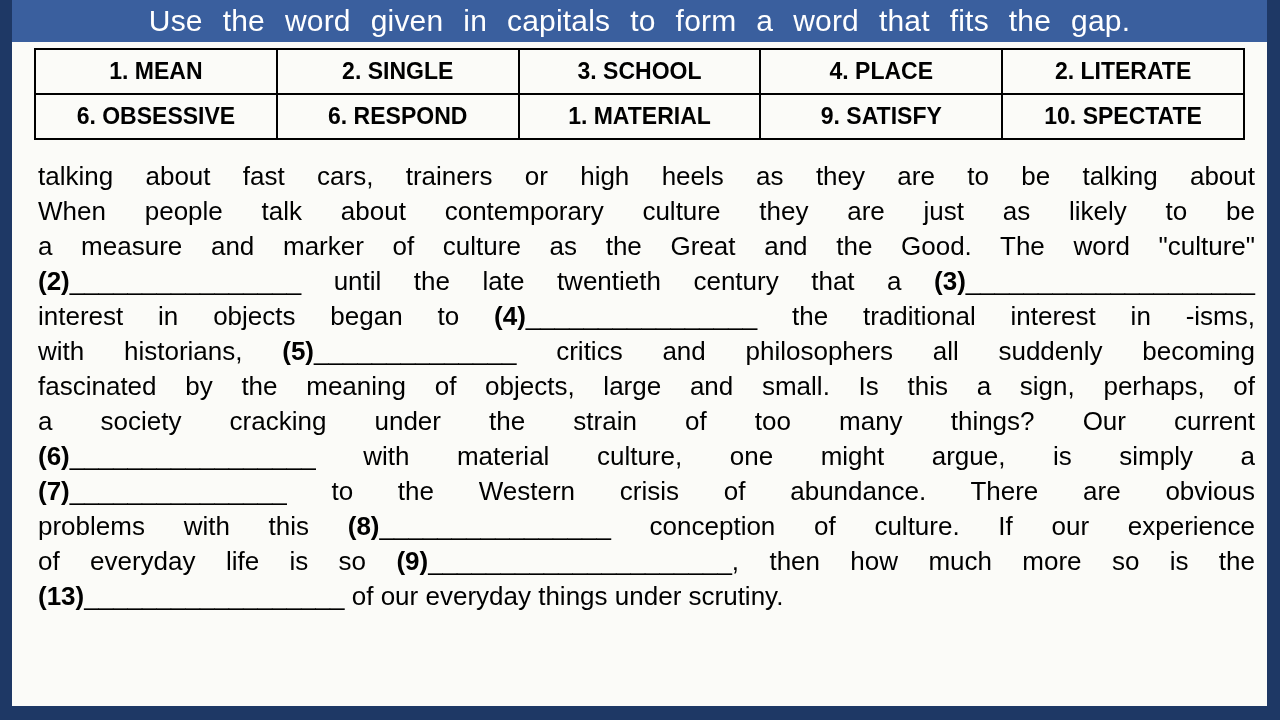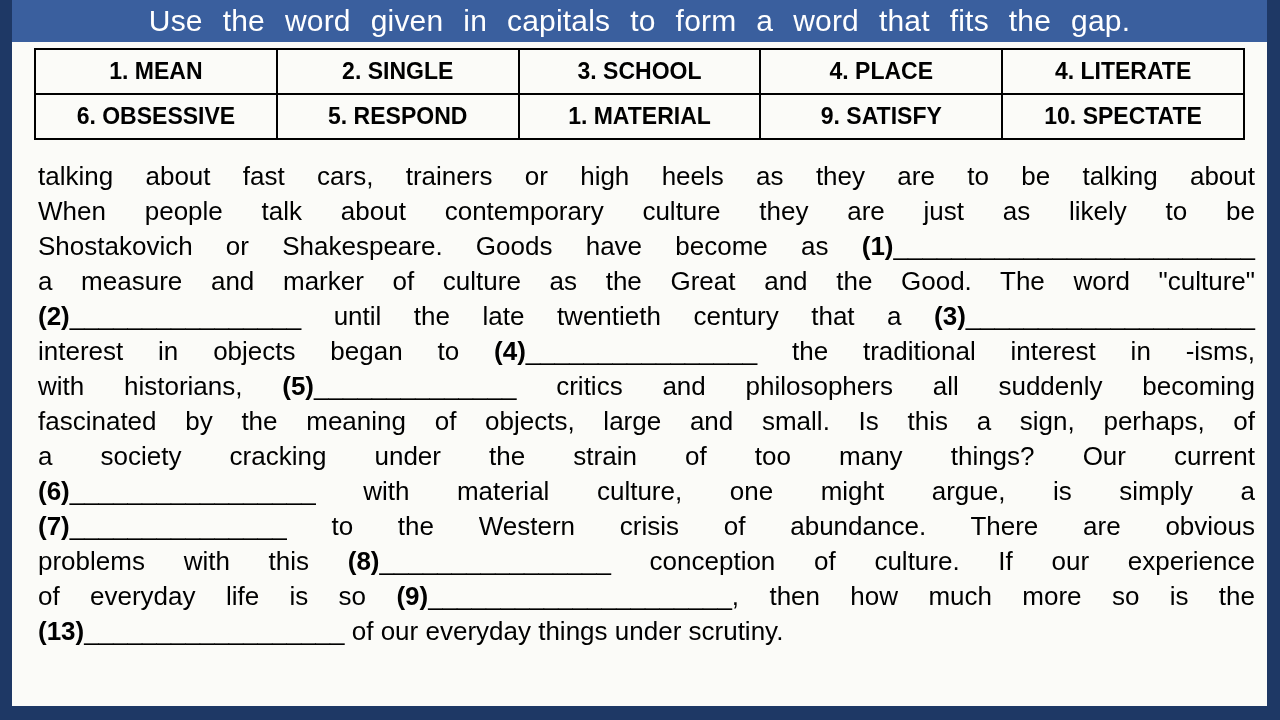--- a/index.html
+++ b/index.html
@@ -40,36 +40,35 @@
       <span class="title">Use the word given in capitals to form a word that fits the gap.</span>
     </div>
 
     <table class="word-bank">
       <tbody>
         <tr>
           <td>1. MEAN</td>
           <td>2. SINGLE</td>
           <td>3. SCHOOL</td>
           <td>4. PLACE</td>
-          <td>4. LITERATE</td>
+          <td>2. LITERATE</td>
         </tr>
         <tr>
           <td>6. OBSESSIVE</td>
-          <td>5. RESPOND</td>
+          <td>6. RESPOND</td>
           <td>1. MATERIAL</td>
           <td>9. SATISFY</td>
           <td>10. SPECTATE</td>
         </tr>
       </tbody>
     </table>
 
     <div class="passage">
         <div class="line">talking about fast cars, trainers or high heels as they are to be talking about</div>
         <div class="line">When people talk about contemporary culture they are just as likely to be</div>
-        <div class="line">Shostakovich or Shakespeare. Goods have become as <b>(1)</b>_________________________</div>
         <div class="line">a measure and marker of culture as the Great and the Good. The word "culture"</div>
         <div class="line"><b>(2)</b>________________ until the late twentieth century that a <b>(3)</b>____________________</div>
         <div class="line">interest in objects began to <b>(4)</b>________________ the traditional interest in -isms,</div>
         <div class="line">with historians, <b>(5)</b>______________ critics and philosophers all suddenly becoming</div>
         <div class="line">fascinated by the meaning of objects, large and small. Is this a sign, perhaps, of</div>
         <div class="line">a society cracking under the strain of too many things? Our current</div>
         <div class="line"><b>(6)</b>_________________ with material culture, one might argue, is simply a</div>
         <div class="line"><b>(7)</b>_______________ to the Western crisis of abundance. There are obvious</div>
         <div class="line">problems with this <b>(8)</b>________________ conception of culture. If our experience</div>
         <div class="line">of everyday life is so <b>(9)</b>_____________________, then how much more so is the</div>

